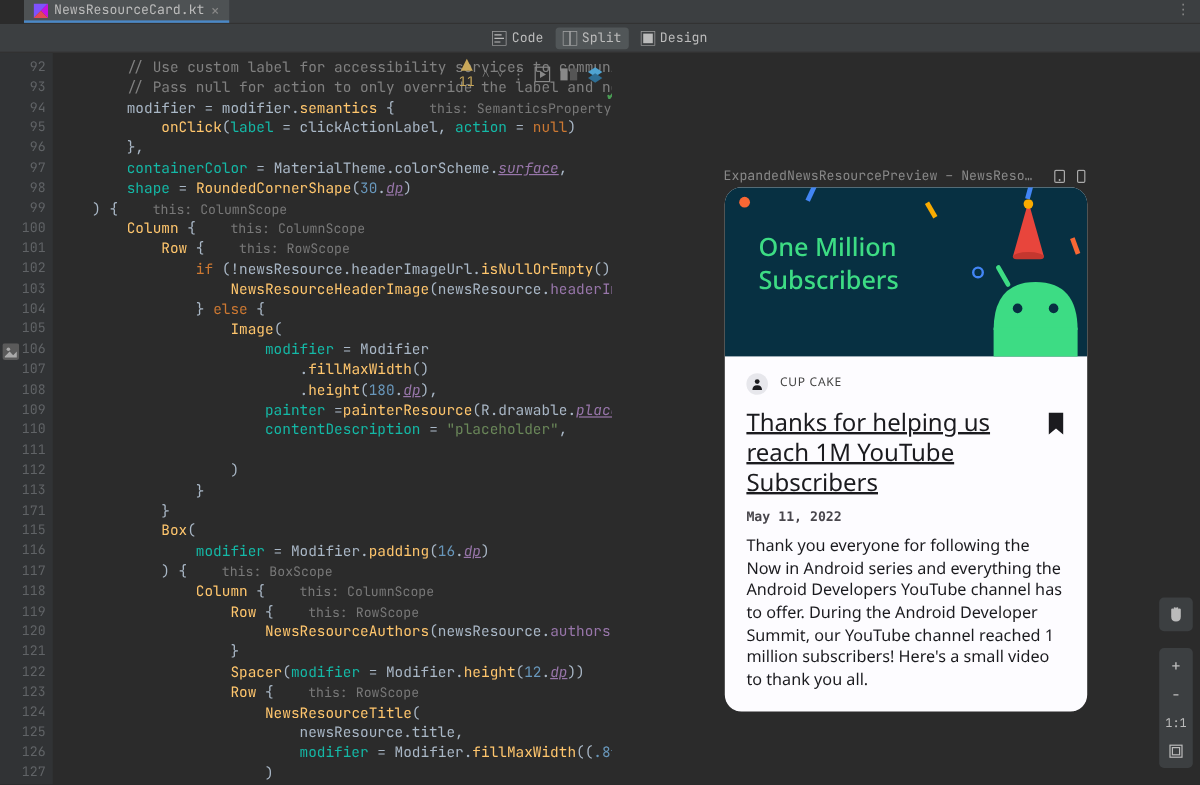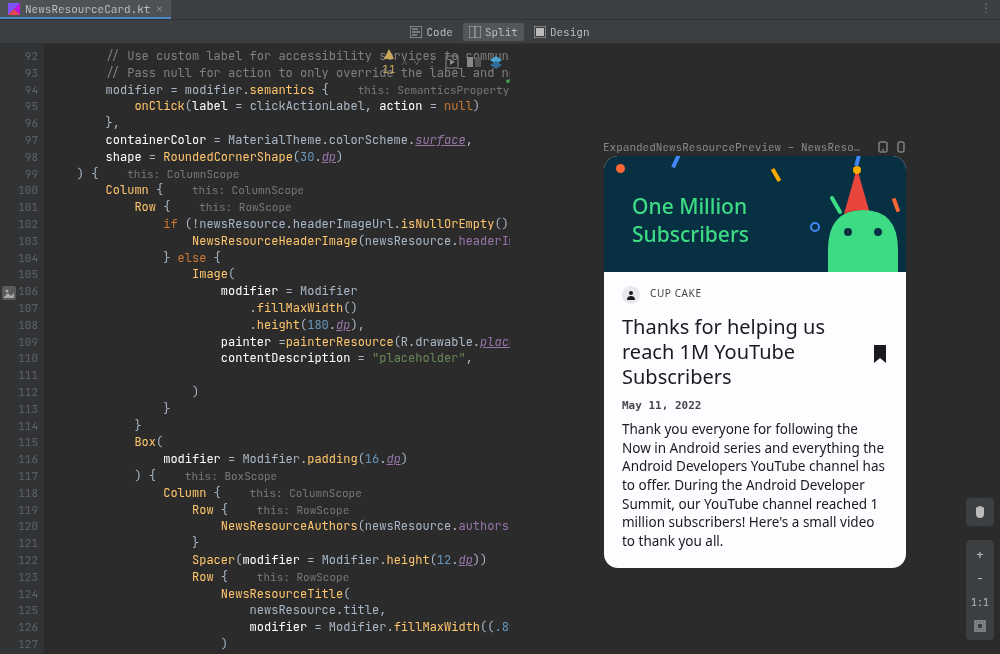--- a/index.html
+++ b/index.html
@@ -13,20 +13,21 @@
   overflow: hidden;
   display: flex;
   flex-direction: column;
 }
 .tab-bar {
   height: 20px;
   background: #3c3f41;
   display: flex;
   align-items: flex-start;
   border-bottom: 1px solid #323232;
+  margin-left: 20px;
 }
 .file-tab {
   height: 100%;
   display: flex;
   align-items: center;
   background: #4e5254;
   border-bottom: 2px solid #4a88c7;
   padding: 0 8px;
   gap: 5px;
   font-size: 11px;
@@ -95,21 +96,21 @@
   overflow: hidden;
 }
 .code .line { height: 16.8px; }
 .t-com { color: #808080; }
 .t-key { color: #cc7832; }
 .t-fn  { color: #ffc66d; }
 .t-id  { color: #a9b7c6; }
 .t-prop{ color: #9876aa; }
 .t-str { color: #6a8759; }
 .t-num { color: #6897bb; }
-.t-par { color: #ffffff; }
+.t-par { color: #14b8a6; }
 .t-ext { color: #9876aa; font-style: italic; text-decoration: underline;}
 .t-hint{ color: #787878; font-size: 11px; }
 
 .editor-overlay {
   position: absolute;
   top: 4px; right: 6px;
   display: flex;
   align-items: center;
   gap: 6px;
 }
@@ -153,21 +154,21 @@
   position: absolute;
   top: 112px;
   width: 302px;
   background: #fdfcff;
   border-radius: 14px;
   overflow: hidden;
   color: #1b1b1f;
   font-family: -apple-system, system-ui, sans-serif;
 }
 .card-img {
-  height: 116px;
+  height: 141px;
   background: #073042;
   position: relative;
   overflow: hidden;
 }
 .card-txt {
   position: absolute;
   left: 28px; top: 36px;
   color: #3ddc84;
   font-size: 21px;
   font-weight: 500;
@@ -185,21 +186,21 @@
 .c3{ width:4px;height:14px;background:#f9ab00; left:170px; top:12px; transform:rotate(-30deg);}
 .c4{ width:4px;height:14px;background:#4285f4; right:46px; top:-4px; transform:rotate(15deg);}
 .c5{ width:10px;height:10px;border:2px solid #4285f4;border-radius:50%; right:86px; top:66px;}
 .c6{ width:4px;height:14px;background:#f86734; right:8px; top:42px; transform:rotate(-20deg);}
 
 .party-hat { position:absolute; right:32px; top:10px; }
 
 .card-body { padding: 14px 18px 18px; }
 .meta-row { display:flex; align-items:flex-start; gap:10px; font-size:10px; color:#444; letter-spacing:0.6px;}
 .avatar { width:18px;height:18px;border-radius:50%;background:#e7e7ec;display:flex;align-items:center;justify-content:center;}
-.title-row { display:flex; align-items:center; gap:8px; margin-top:10px;}
+.title-row { display:flex; align-items:flex-start; gap:8px; margin-top:10px;text-decoration:underline;}
 .card-title { font-size:20px; font-weight:400; line-height:1.25; flex:1; color:#1b1b1f;}
 .bookmark { width:16px;height:20px; flex-shrink:0; margin-top:4px;}
 .card-date { font-size:11px; color:#48464c; margin-top:10px; font-family: monospace; font-weight: bold;}
 .card-desc { font-size:13.5px; line-height:1.38; margin-top:8px; color:#1b1b1f;}
 
 .zoom-tools {
   position: absolute;
   right: 6px;
   bottom: 14px;
   display: flex;
@@ -279,21 +280,21 @@
         <div class="ln">104</div>
         <div class="ln">105</div>
         <div class="ln">106</div>
         <div class="ln">107</div>
         <div class="ln">108</div>
         <div class="ln">109</div>
         <div class="ln">110</div>
         <div class="ln">111</div>
         <div class="ln">112</div>
         <div class="ln">113</div>
-        <div class="ln">114</div>
+        <div class="ln">171</div>
         <div class="ln">115</div>
         <div class="ln">116</div>
         <div class="ln">117</div>
         <div class="ln">118</div>
         <div class="ln">119</div>
         <div class="ln">120</div>
         <div class="ln">121</div>
         <div class="ln">122</div>
         <div class="ln">123</div>
         <div class="ln">124</div>

